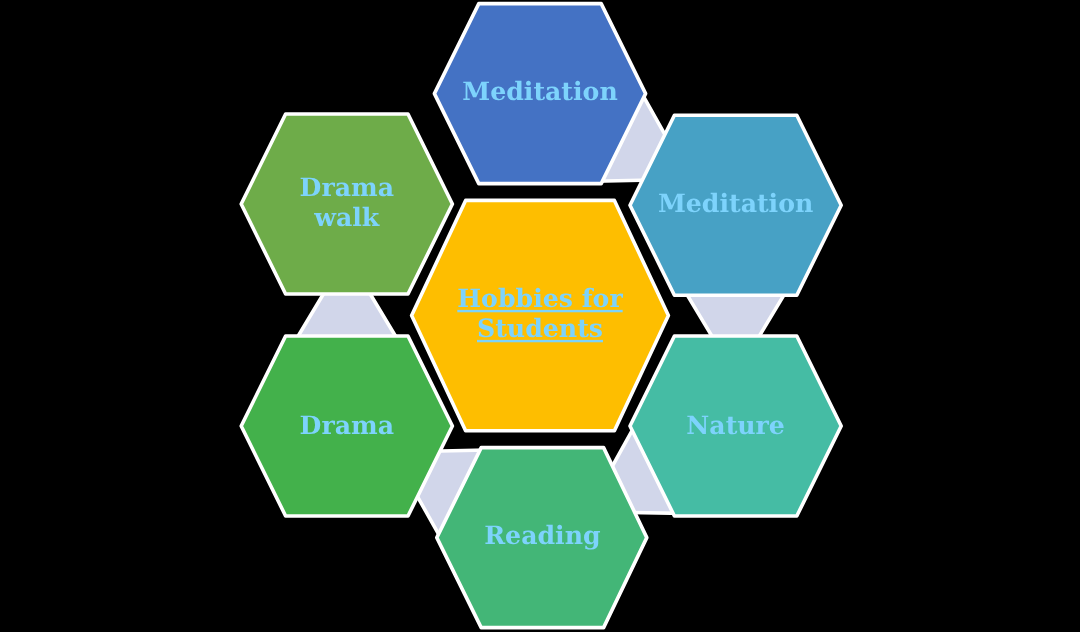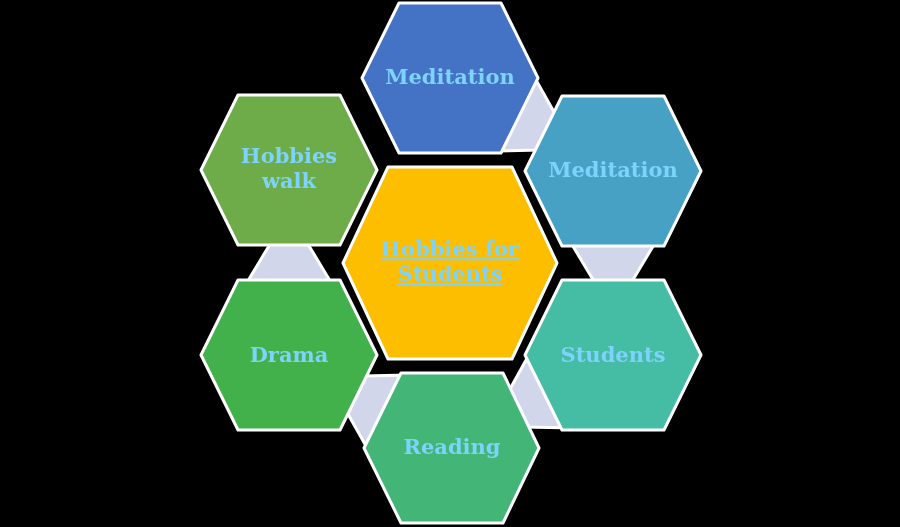--- a/index.html
+++ b/index.html
@@ -79,23 +79,23 @@
 
     <polygon class="hex" points="364,448 401,373 503,373 539,448 503,523 401,523" fill="#43B677"></polygon>
 
     <polygon class="hex" points="343,263 388,167 512,167 557,263 512,359 388,359" fill="#FEBE00"></polygon>
   </svg>
 
   <div class="label" style="left:450px; top:77px;  width:180px;">Meditation</div>
 
   <div class="label" style="left:613px; top:170px; width:180px;">Meditation</div>
 
-  <div class="label" style="left:289px; top:169px; width:100px;">Hobbies walk</div>
+  <div class="label" style="left:289px; top:169px; width:100px;">Drama walk</div>
 
   <div class="label" style="left:450px; top:262px; width:160px;text-decoration:underline;">Hobbies for Students</div>
 
   <div class="label" style="left:289px; top:355px; width:180px;">Drama</div>
 
-  <div class="label" style="left:613px; top:355px; width:180px;">Students</div>
+  <div class="label" style="left:613px; top:355px; width:180px;">Nature</div>
 
   <div class="label" style="left:452px; top:447px; width:180px;">Reading</div>
 
 </div>
 
 </body></html>

